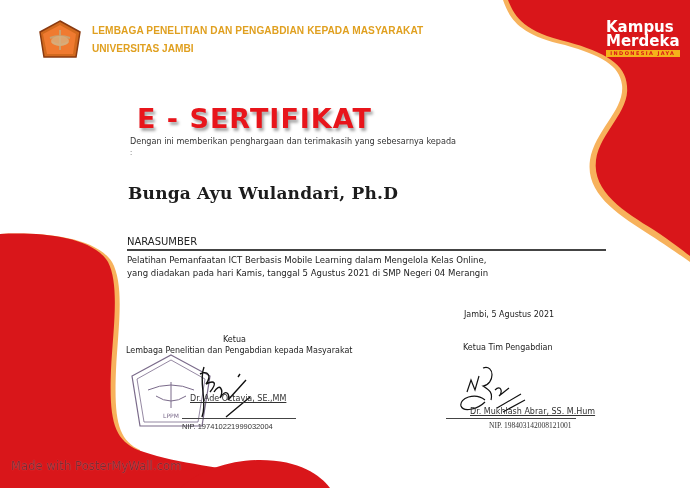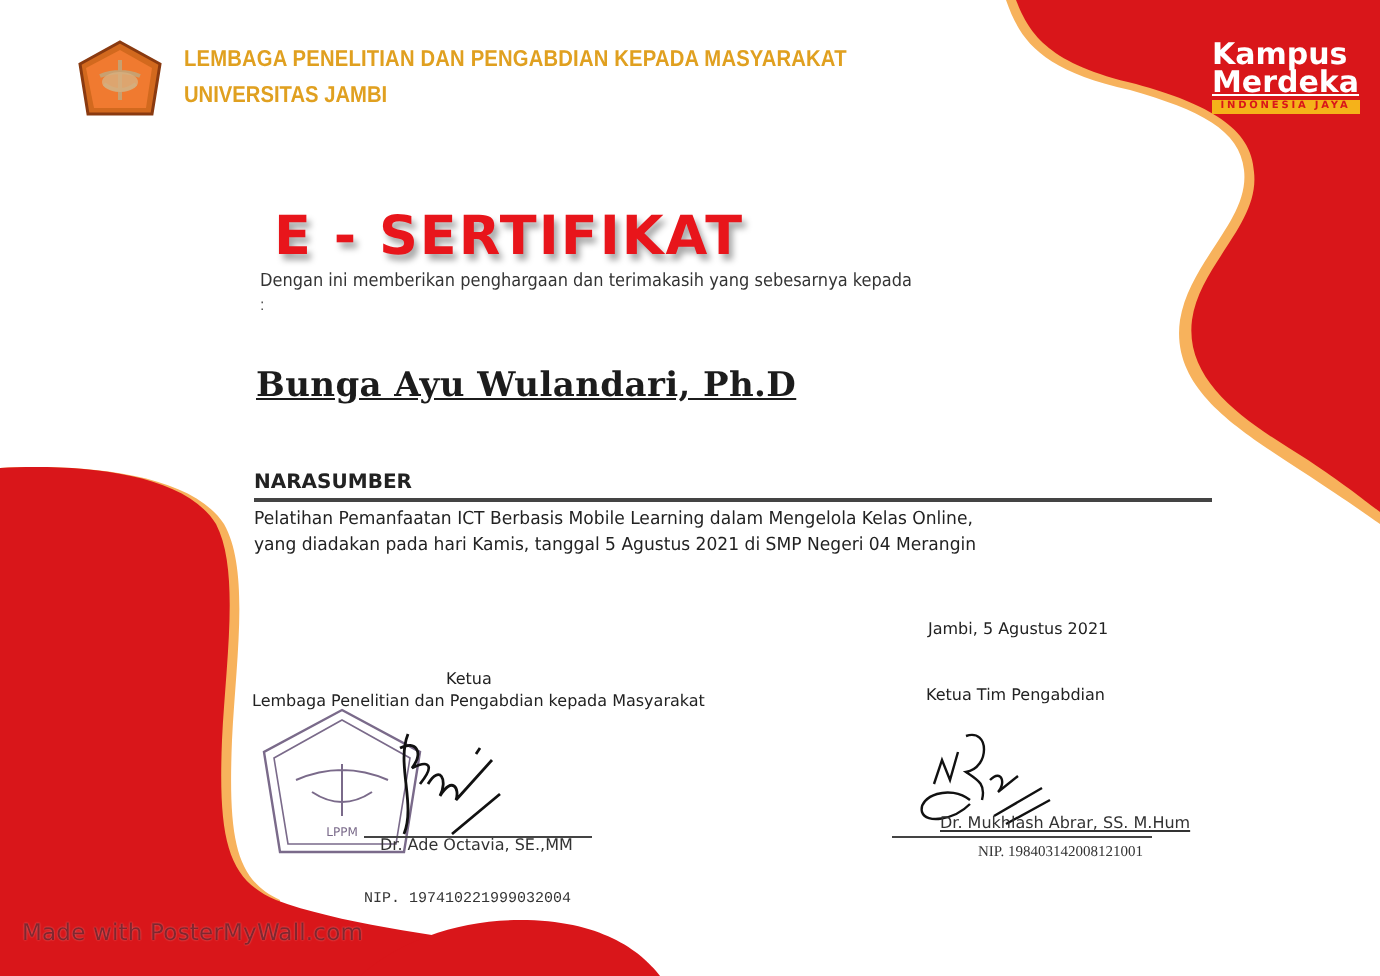--- a/index.html
+++ b/index.html
@@ -12,34 +12,34 @@
     .org-line1 { left: 92px; top: 24px; font-size: 11.5px; font-weight: bold; color: #e0a020; letter-spacing: 0.1px; transform: scaleX(0.88); transform-origin: left; white-space: nowrap; }
     .org-line2 { left: 92px; top: 42px; font-size: 11.5px; font-weight: bold; color: #e0a020; transform: scaleX(0.88); transform-origin: left; white-space: nowrap; }
 
     .km { left: 606px; top: 20px; color: #fff; font-family: "DejaVu Sans", sans-serif; font-weight: bold; line-height: 14px; font-size: 15px; }
     .km .sub { display: block; margin-top: 2px; background: #f5b21a; color: #d9161a; font-size: 5px; letter-spacing: 1.4px; line-height: 7px; padding: 0 2px; text-align: center; }
 
     .title { left: 127px; top: 103px; font-size: 27px; font-weight: 900; color: #e8151b; letter-spacing: 1px; text-shadow: 2px 3px 3px rgba(0,0,0,0.35); font-family: "DejaVu Sans", sans-serif; margin-left: 10px; }
     .intro { left: 130px; top: 136px; font-size: 9px; color: #333; font-family: "DejaVu Sans", sans-serif; transform: scaleX(0.9); transform-origin: left; white-space: nowrap; }
     .colon { left: 130px; top: 148px; font-size: 8px; color: #555; }
 
-    .recipient { left: 128px; top: 183px; font-size: 17px; font-weight: bold; color: #1c1c1c; font-family: "DejaVu Serif", serif; letter-spacing: 0.2px; text-decoration: underline; }
+    .recipient { left: 128px; top: 183px; font-size: 17px; font-weight: bold; color: #1c1c1c; font-family: "DejaVu Serif", serif; letter-spacing: 0.2px; }
 
-    .role { left: 127px; top: 236px; font-size: 10px; color: #222; font-family: "DejaVu Sans", sans-serif; font-weight: bold; }
+    .role { left: 127px; top: 236px; font-size: 10px; color: #222; font-family: "DejaVu Sans", sans-serif; }
     .role-rule { left: 127px; top: 249px; width: 479px; height: 2px; background: #444; }
     .desc { left: 127px; top: 254px; font-size: 9px; line-height: 13px; color: #222; font-family: "DejaVu Sans", sans-serif; transform: scaleX(0.95); transform-origin: left; white-space: nowrap; }
 
     .small { font-size: 8px; color: #222; font-family: "DejaVu Sans", sans-serif; white-space: nowrap; text-align: center; }
     .left-pos { left: 207px; top: 335px; padding-left: 16px; }
     .left-inst { left: 126px; top: 346px; }
     .stamp { left: 128px; top: 352px; width: 86px; height: 80px; }
     .sig1 { left: 190px; top: 362px; width: 80px; height: 60px; }
-    .left-name { left: 190px; top: 418px; font-size: 8px; color: #333; font-family: "DejaVu Sans", sans-serif; text-align: right; }
+    .left-name { left: 190px; top: 394px; font-size: 8px; color: #333; text-decoration: underline; font-family: "DejaVu Sans", sans-serif; text-align: right; }
     .left-rule { left: 182px; top: 418px; width: 114px; height: 1px; background: #444; }
-    .left-nip { left: 182px; top: 446px; font-size: 7.5px; color: #333; font-family: Liberation Mono, monospace; }
+    .left-nip { left: 182px; top: 422px; font-size: 7.5px; color: #333; font-family: Liberation Sans, sans-serif; }
 
     .date { left: 464px; top: 310px; }
     .right-pos { left: 463px; top: 343px; }
     .sig2 { left: 455px; top: 362px; width: 80px; height: 55px; }
     .right-name { left: 446px; top: 407px; font-size: 8px; color: #333; text-decoration: underline; font-family: "DejaVu Sans", sans-serif; padding-left: 24px; }
     .right-rule { left: 446px; top: 418px; width: 130px; height: 1px; background: #444; }
     .right-nip { left: 446px; top: 421px; font-size: 7.5px; color: #333; font-family: Liberation Serif, serif; padding-left: 43px; }
 
     .watermark { left: 11px; top: 459px; font-size: 11.5px; color: rgba(110,30,40,0.85); font-family: "DejaVu Sans", sans-serif; letter-spacing: 0.1px; text-shadow: 0 0 1px rgba(255,255,255,0.4); }
   </style>
@@ -64,21 +64,21 @@
   <polygon points="22,1 42,12 38,37 6,37 2,12" fill="#d2691e" stroke="#8a3a10" stroke-width="1.5"></polygon>
   <polygon points="22,5 38,14 35,34 9,34 5,14" fill="#f07a30"></polygon>
   <path d="M22,10 L22,30 M12,18 Q22,14 32,18 M14,22 Q22,28 30,22" stroke="#c8a070" stroke-width="2" fill="none"></path>
   <ellipse cx="22" cy="21" rx="9" ry="5" fill="#d8b080" opacity="0.8"></ellipse>
 </svg>
 <div class="layer org-line1">LEMBAGA PENELITIAN DAN PENGABDIAN KEPADA MASYARAKAT</div>
 <div class="layer org-line2">UNIVERSITAS JAMBI</div>
 
 <div class="layer km">
   <span style="display:block;">Kampus</span>
-  <span style="display:block;text-decoration:underline;">Merdeka</span>
+  <span style="display:block;">Merdeka</span>
   <span class="sub">INDONESIA JAYA</span>
 </div>
 
 <div class="layer title">E - SERTIFIKAT</div>
 <div class="layer intro">Dengan ini memberikan penghargaan dan terimakasih yang sebesarnya kepada</div>
 <div class="layer colon">:</div>
 
 <div class="layer recipient">Bunga Ayu Wulandari, Ph.D</div>
 
 <div class="layer role">NARASUMBER</div>

